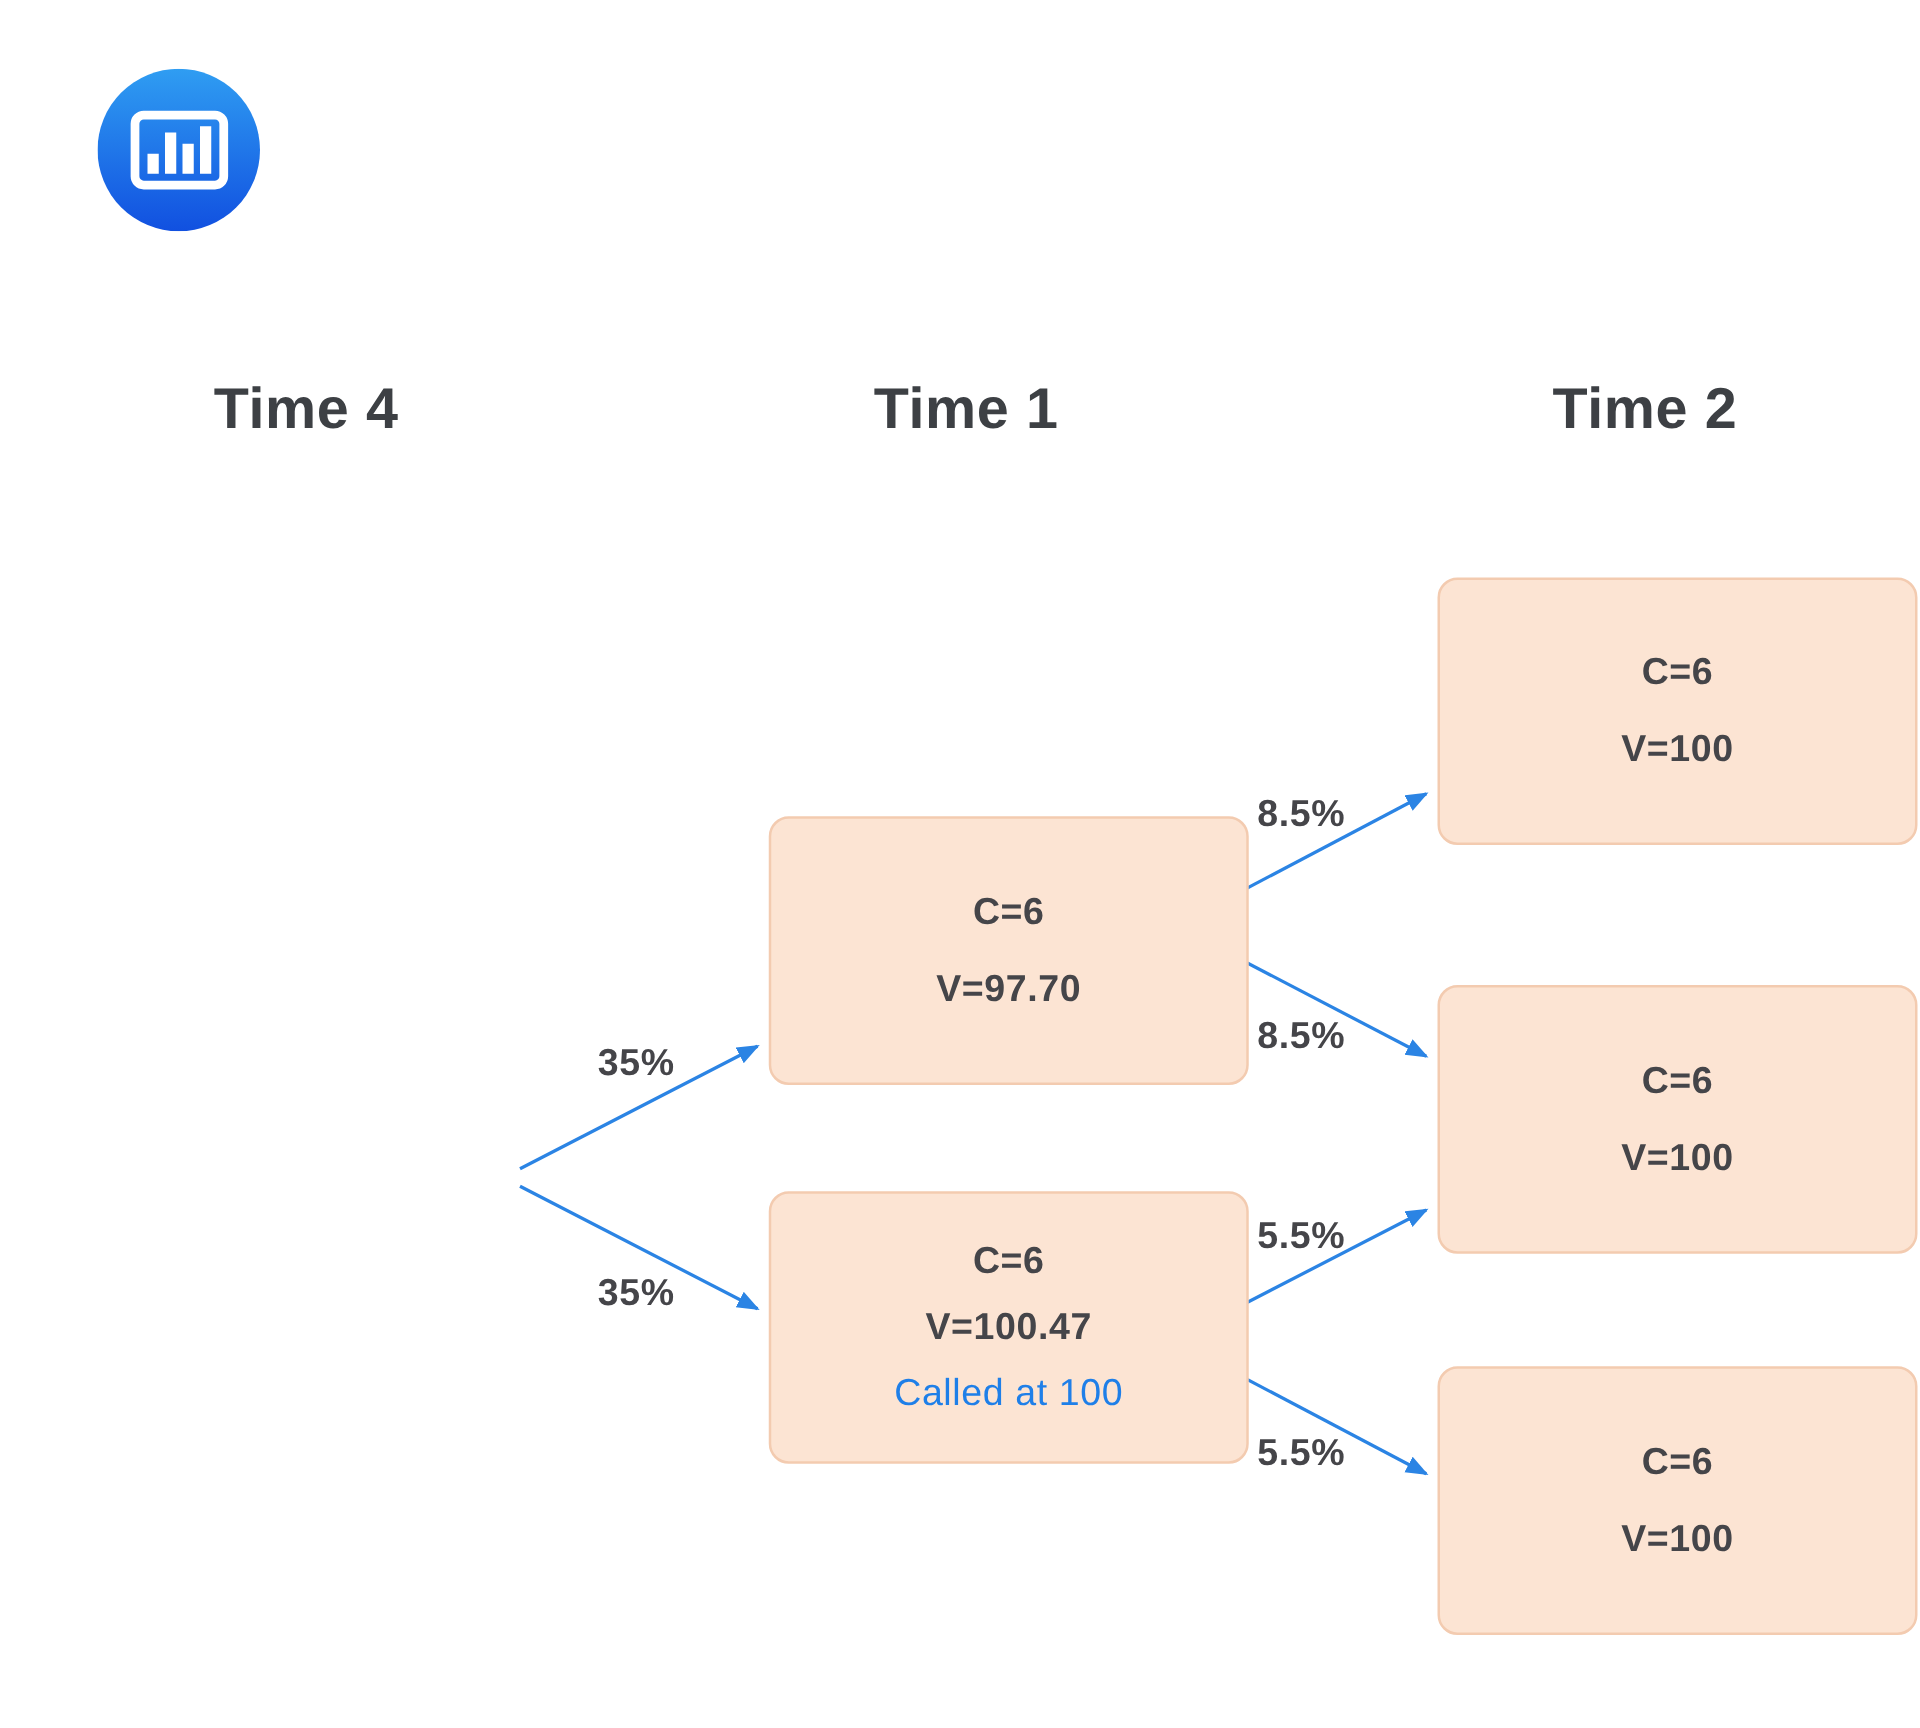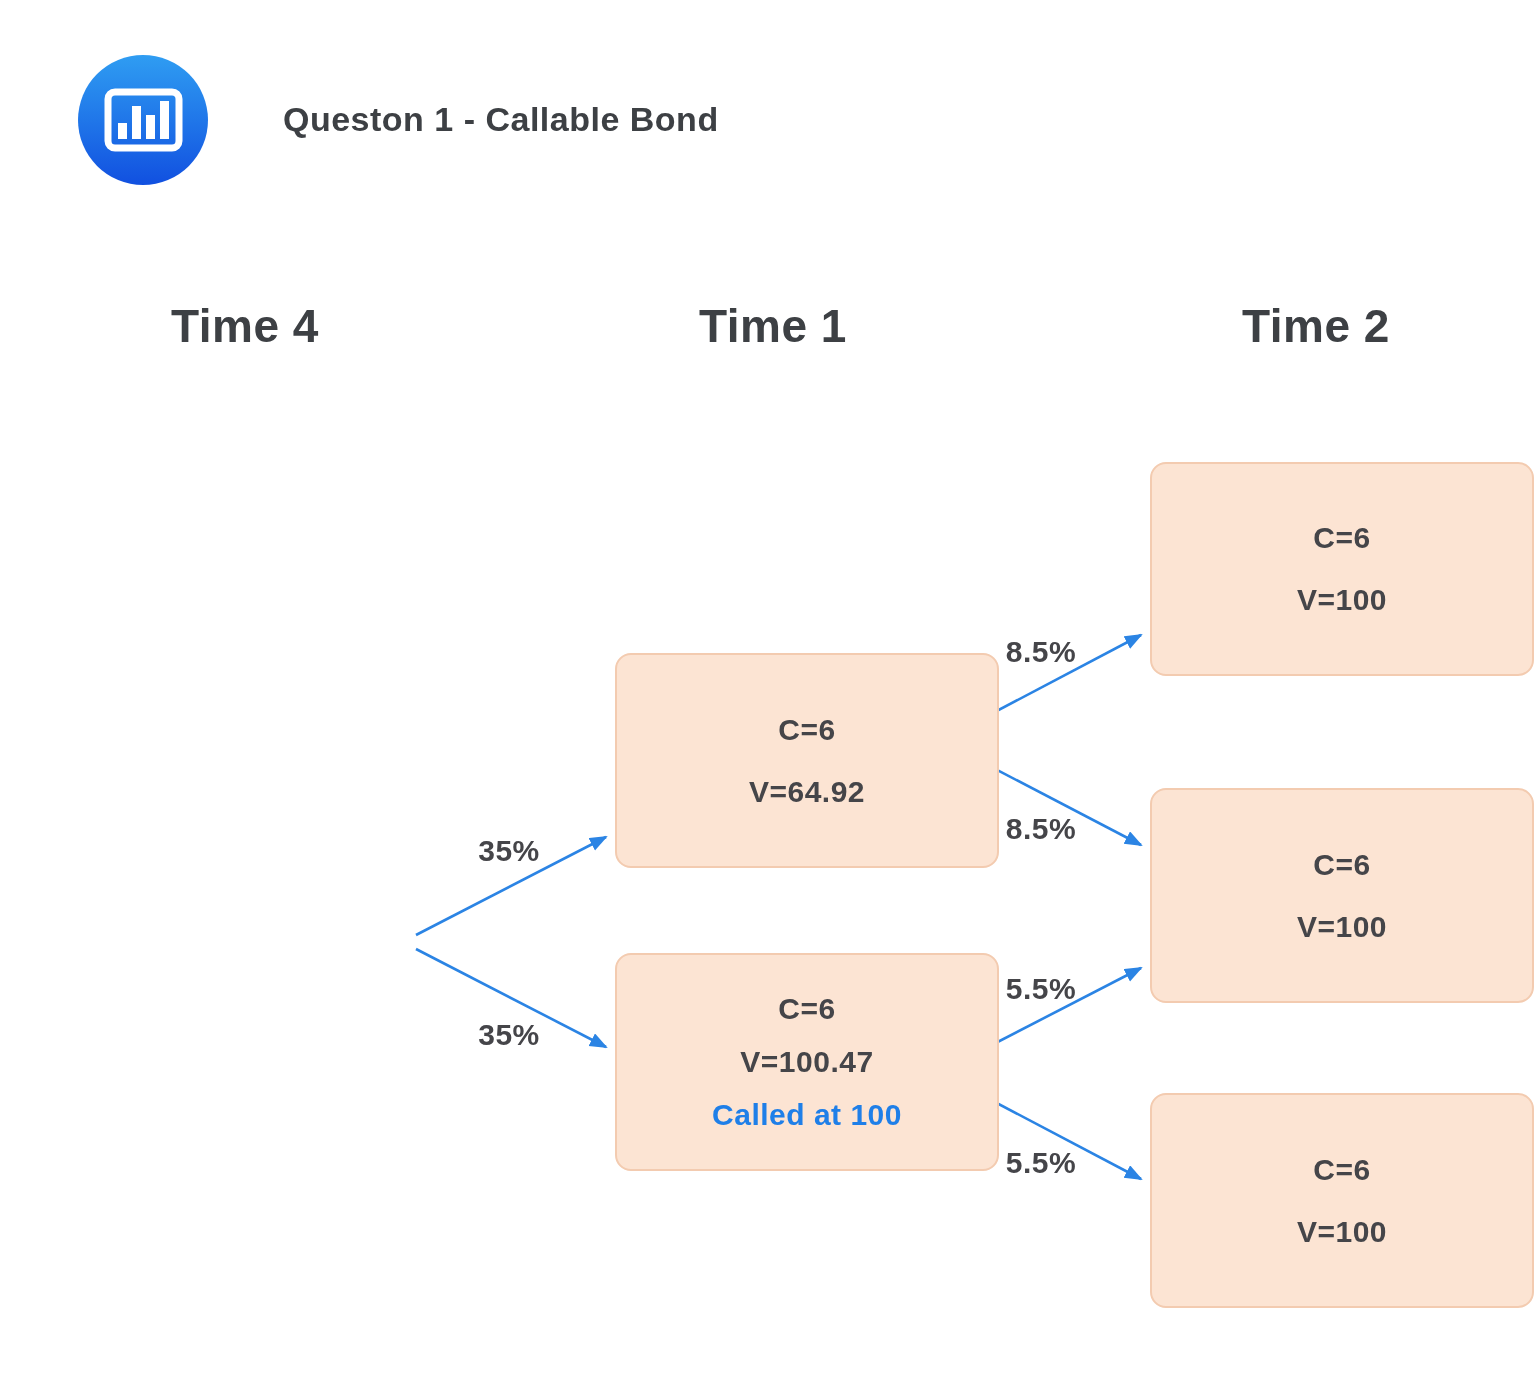--- a/index.html
+++ b/index.html
@@ -71,21 +71,21 @@
     align-items: center;
     justify-content: center;
     gap: 30px;
     color: var(--text-dark);
     font-size: 30px;
     font-weight: 600;
     letter-spacing: 0.5px;
   }
   .node--triple { gap: 21px; }
   .node-line { line-height: 32px; white-space: nowrap; }
-  .node-note { color: var(--note-blue); font-weight: 700; text-align: center; }
+  .node-note { color: var(--note-blue); font-weight: 400; text-align: center; }
 
   .node.t0       { left: 72px;   top: 843px;  width: 340px; }
   .node.t1-upper { left: 615px;  top: 653px; }
   .node.t1-lower { left: 615px;  top: 953px;  height: 218px; }
   .node.t2-top   { left: 1150px; top: 462px;  height: 214px; }
   .node.t2-mid   { left: 1150px; top: 788px; }
   .node.t2-bot   { left: 1150px; top: 1093px; }
 
   
   .edges-layer {
@@ -131,21 +131,20 @@
       </linearGradient>
     </defs>
     <circle cx="65" cy="65" r="65" fill="url(#iconGrad)"></circle>
     <rect x="30" y="37" width="71" height="56" rx="7" fill="none" stroke="#ffffff" stroke-width="7"></rect>
     <rect x="40" y="68" width="9" height="16" fill="#ffffff"></rect>
     <rect x="54" y="51" width="9" height="33" fill="#ffffff"></rect>
     <rect x="68" y="60" width="9" height="24" fill="#ffffff"></rect>
     <rect x="82" y="46" width="9" height="38" fill="#ffffff"></rect>
   </svg>
 
-  <div class="page-title">Queston 1 - Callable Bond</div>
 
   <div class="col-header time0">Time 4</div>
   <div class="col-header time1">Time 1</div>
   <div class="col-header time2">Time 2</div>
 
   <svg class="edges-layer" viewBox="0 0 1536 1382" aria-hidden="true">
     <defs>
       <marker id="arrow" markerUnits="userSpaceOnUse" markerWidth="20" markerHeight="16" refX="16" refY="7" orient="auto">
         <path class="arrowhead-path" d="M0,0 L18,7 L0,14 Z" fill="#2b84e4"></path>
       </marker>
@@ -161,21 +160,21 @@
   <div class="edge-label l1">35%</div>
   <div class="edge-label l2">35%</div>
   <div class="edge-label l3">8.5%</div>
   <div class="edge-label l4">8.5%</div>
   <div class="edge-label l5">5.5%</div>
   <div class="edge-label l6">5.5%</div>
 
 
   <div class="node t1-upper">
     <div class="node-line">C=6</div>
-    <div class="node-line">V=64.92</div>
+    <div class="node-line">V=97.70</div>
   </div>
 
   <div class="node t1-lower node--triple">
     <div class="node-line">C=6</div>
     <div class="node-line">V=100.47</div>
     <div class="node-line node-note">Called at 100</div>
   </div>
 
   <div class="node t2-top">
     <div class="node-line">C=6</div>

